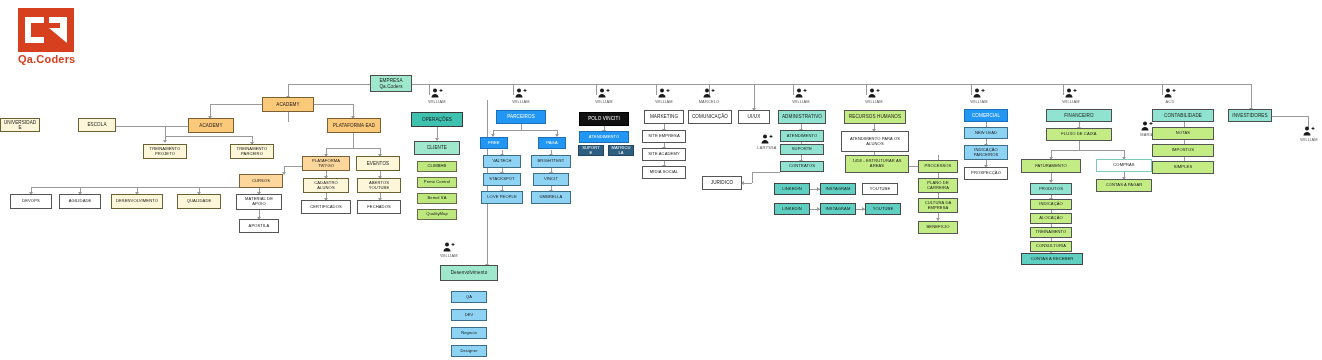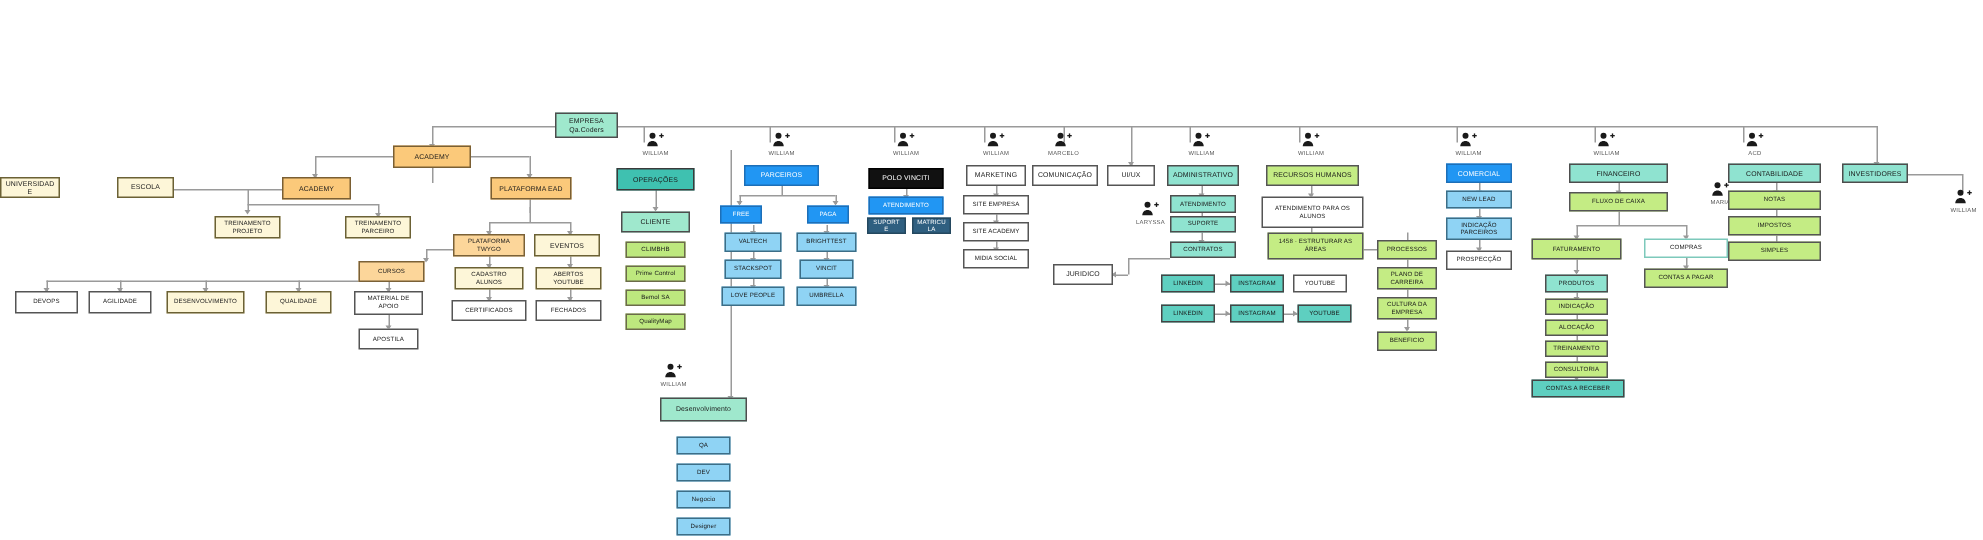--- a/index.html
+++ b/index.html
@@ -44,20 +44,30 @@
   
   .person{position:absolute;width:30px;text-align:center;}
   .person svg{display:block;margin:0 auto;}
   .person .pname{font-size:3.9px;color:#555;margin-top:1px;letter-spacing:.2px;}
 </style>
 </head>
 <body>
 
 <div id="canvas">
 
+  <div class="logo-wrap">
+    <div class="logo-mark">
+      <svg width="56" height="44" viewBox="0 0 56 44" xmlns="http://www.w3.org/2000/svg">
+        <rect x="0" y="0" width="56" height="44" fill="#d6401e"></rect>
+        <path d="M7 9 H26 V15 H13 V29 H26 V35 H7 Z" fill="#ffffff"></path>
+        <path d="M31 9 H49 V35 L31 20 H42 V15 H31 Z" fill="#ffffff"></path>
+      </svg>
+    </div>
+    <div class="logo-text">Qa.Coders</div>
+  </div>
 
   <div class="ln h" style="left:408px;top:84px;width:844px;"></div>
   <div class="ln h" style="left:288px;top:84px;width:82px;"></div>
   <div class="ln v" style="left:288px;top:84px;height:14px;"></div>
   <div class="arw" style="left:286px;top:96px;"></div>
 
   <div class="ln v" style="left:429px;top:84px;height:11px;"></div>
   <div class="ln v" style="left:513px;top:84px;height:11px;"></div>
   <div class="ln v" style="left:596px;top:84px;height:11px;"></div>
   <div class="ln v" style="left:656px;top:84px;height:11px;"></div>

